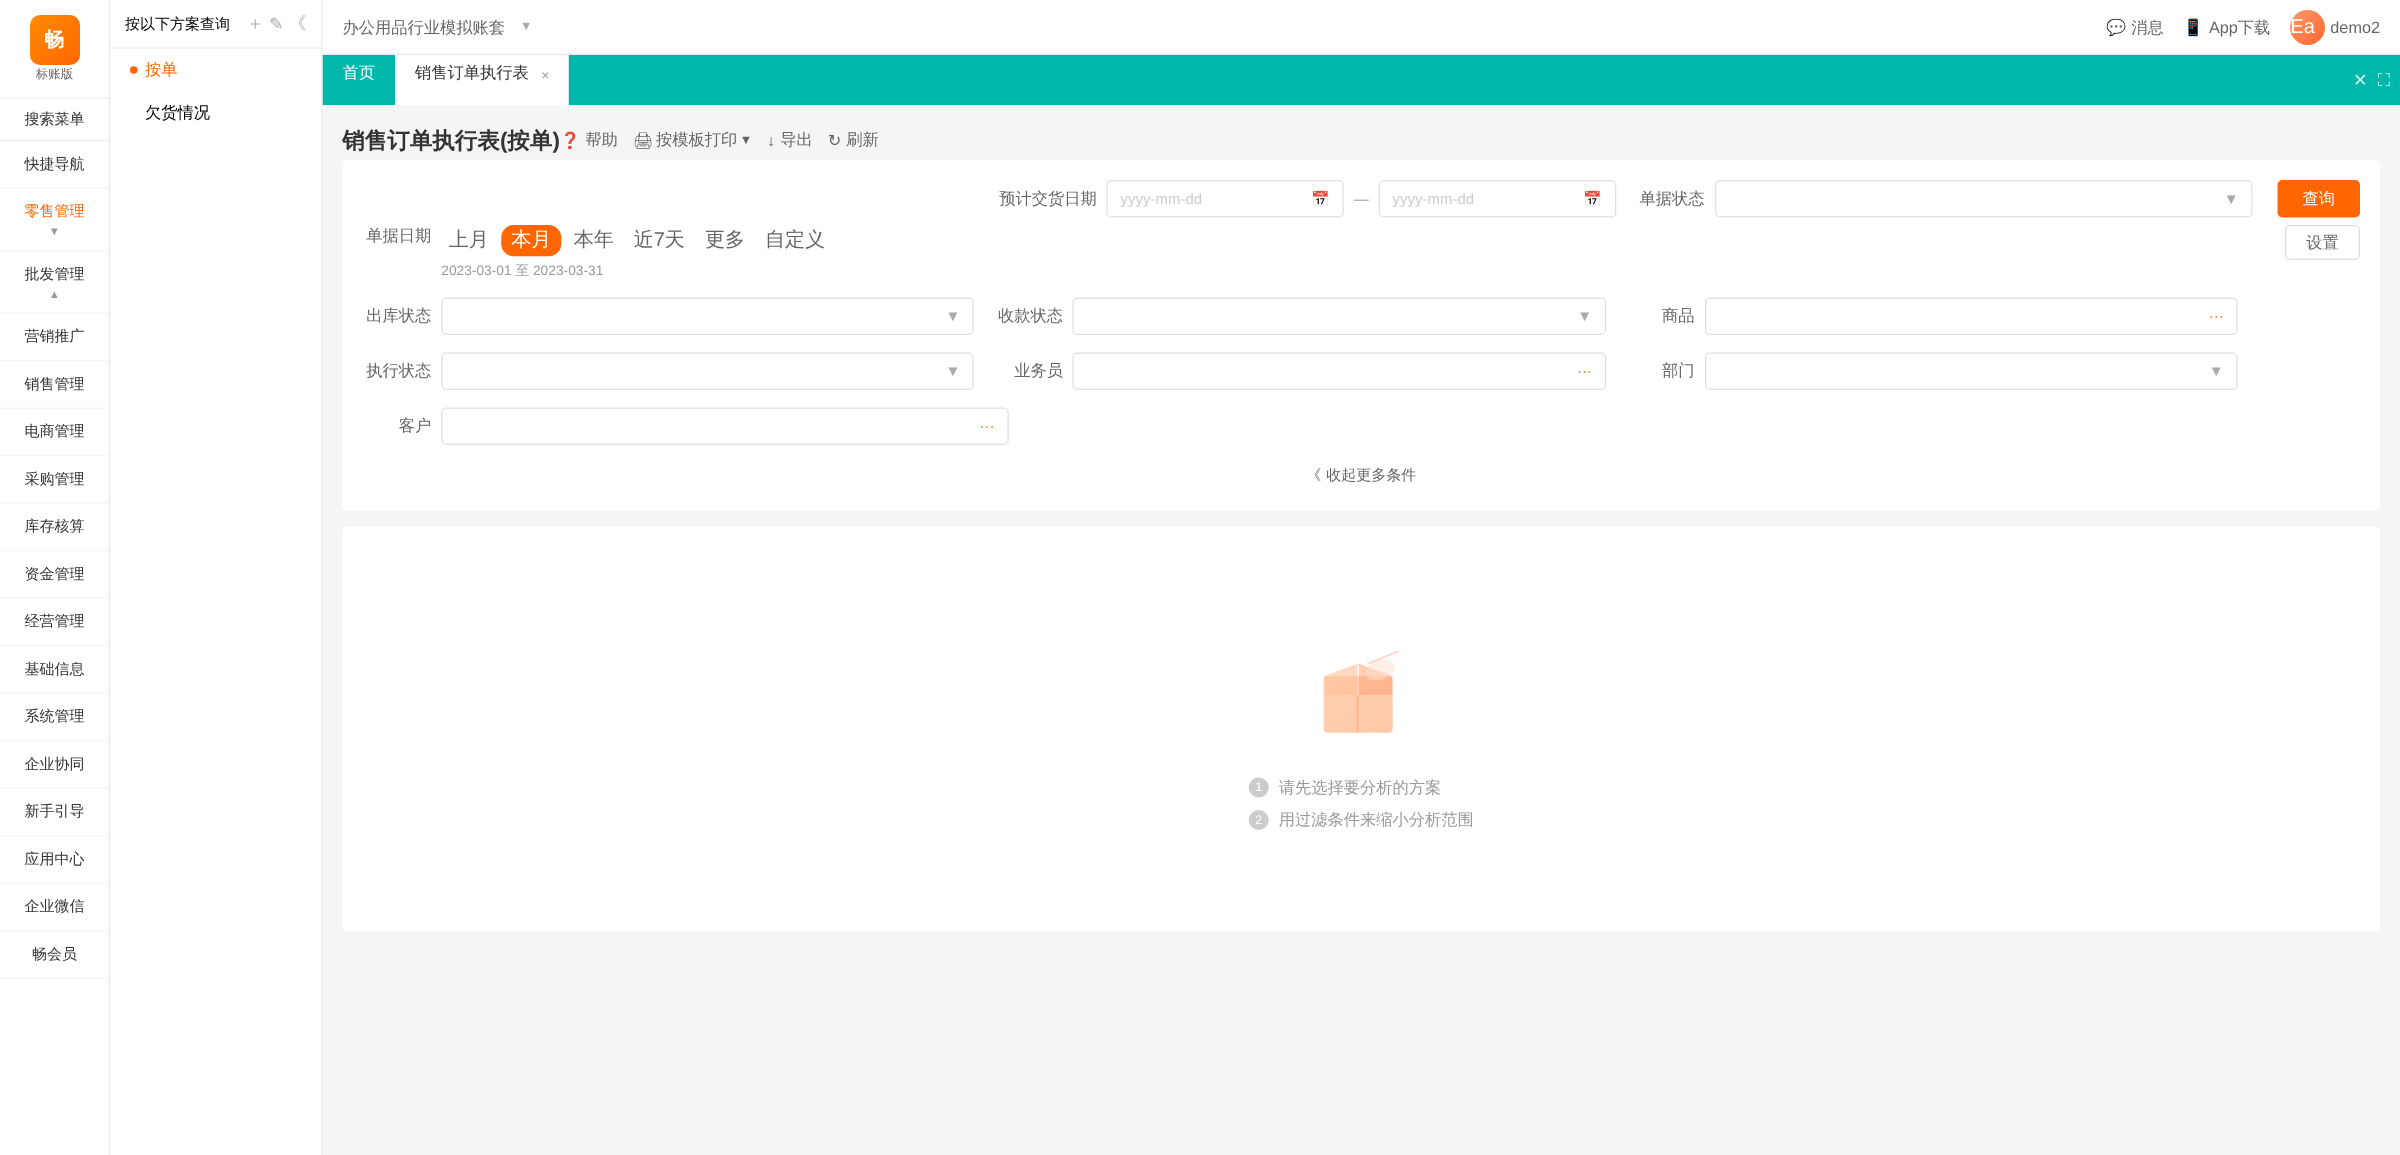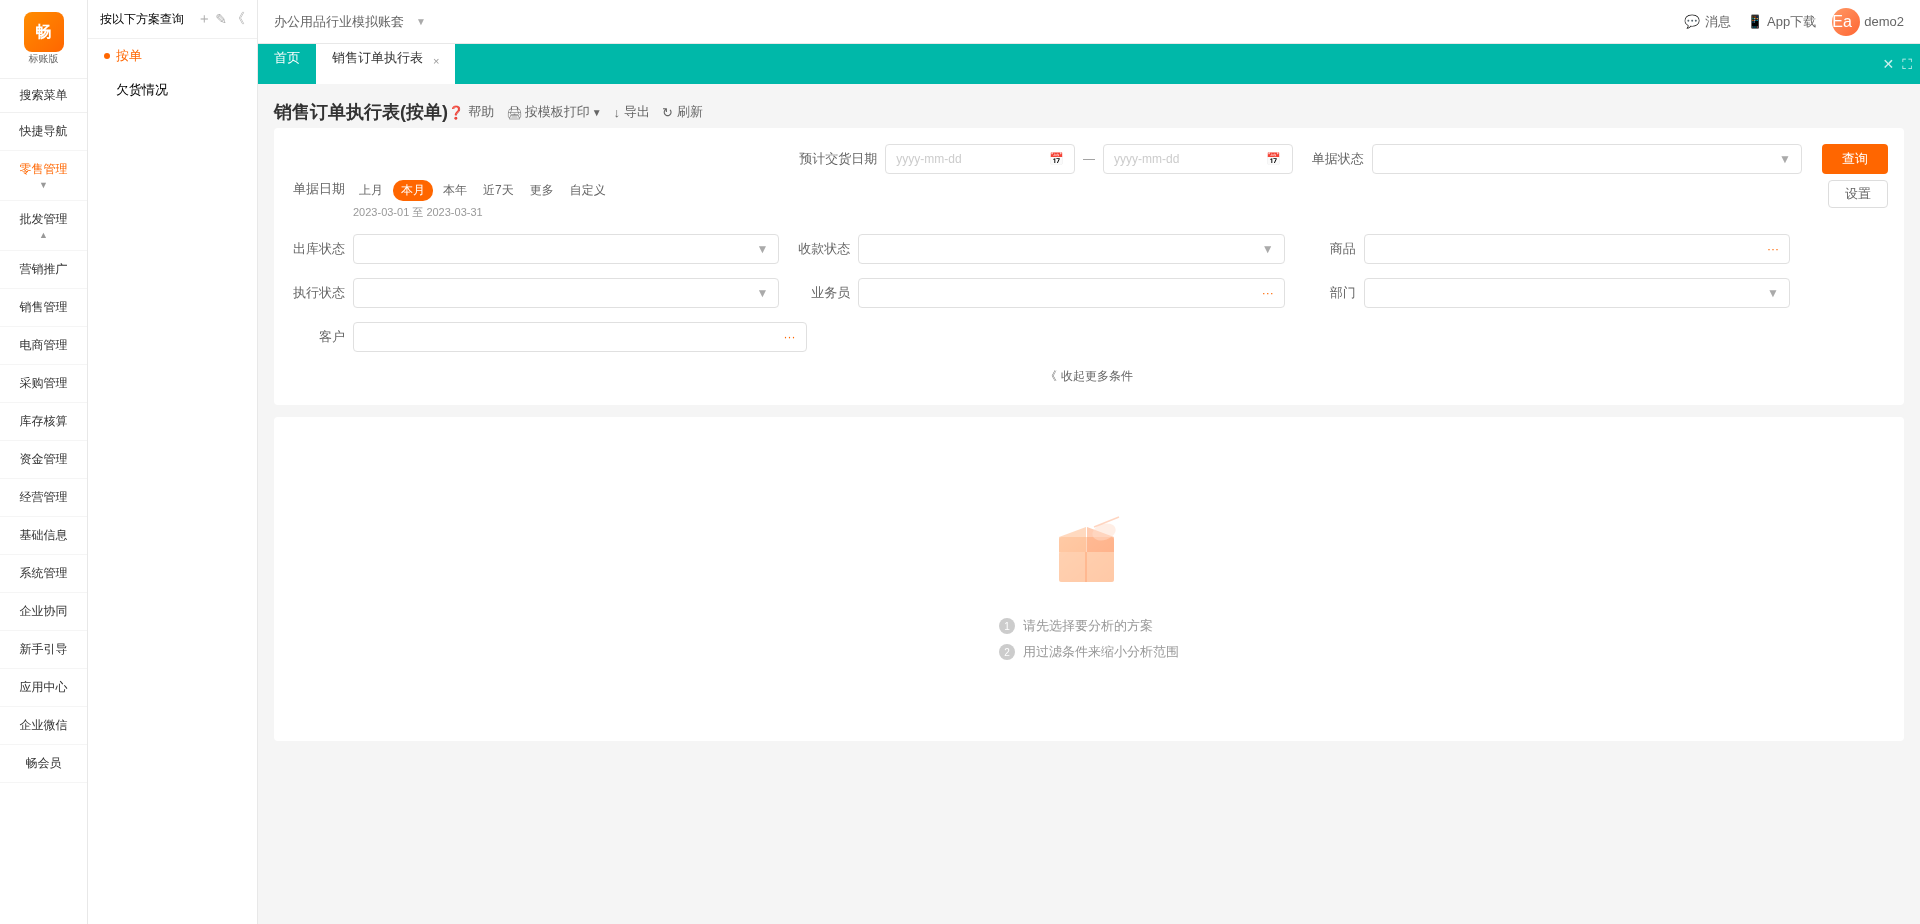--- a/index.html
+++ b/index.html
@@ -171,21 +171,21 @@
       background: #fff;
       border-radius: 4px;
       padding: 16px;
       margin-bottom: 12px;
     }
 
     .date-tabs {
       display: flex; align-items: center; gap: 4px;
     }
     .date-tab {
-      font-size: 12px; color: #666; cursor: pointer; padding: 2px 6px;
+      font-size: 16px; color: #666; cursor: pointer; padding: 2px 6px;
     }
     .date-tab.active {
       background: #ff6600;
       color: #fff;
       border-radius: 10px;
       padding: 2px 8px;
     }
     .date-sep { color: #999; font-size: 12px; }
 
     .action-buttons {

